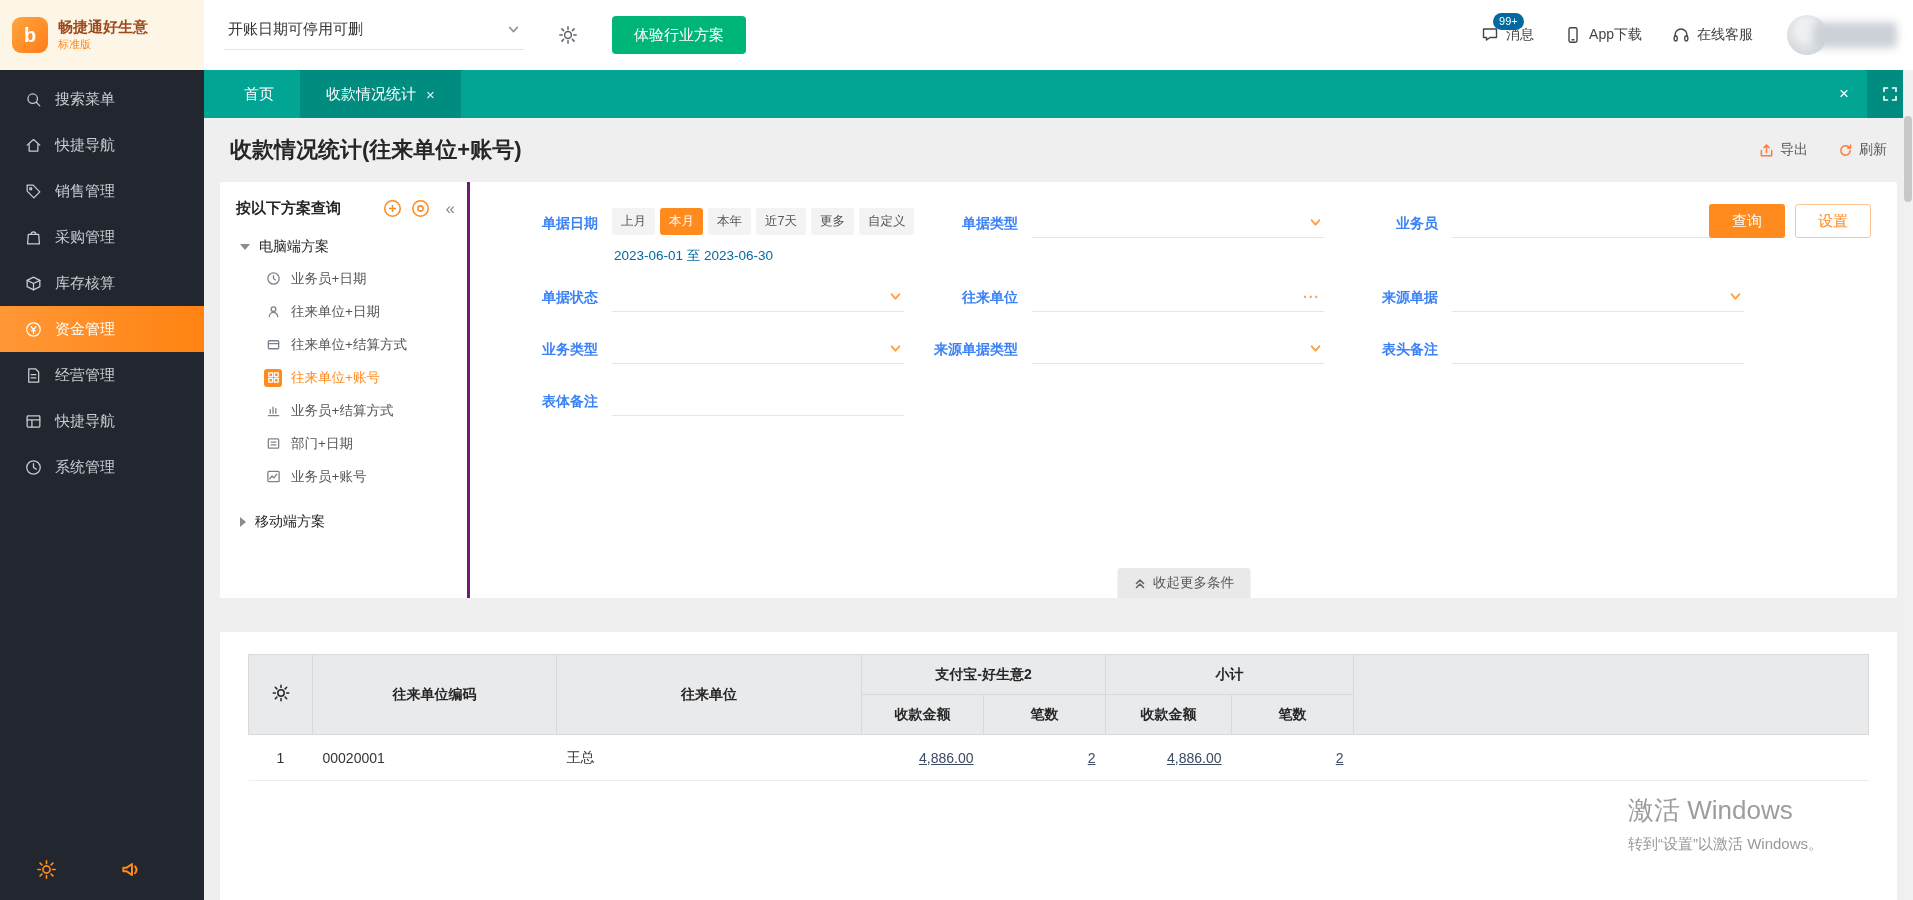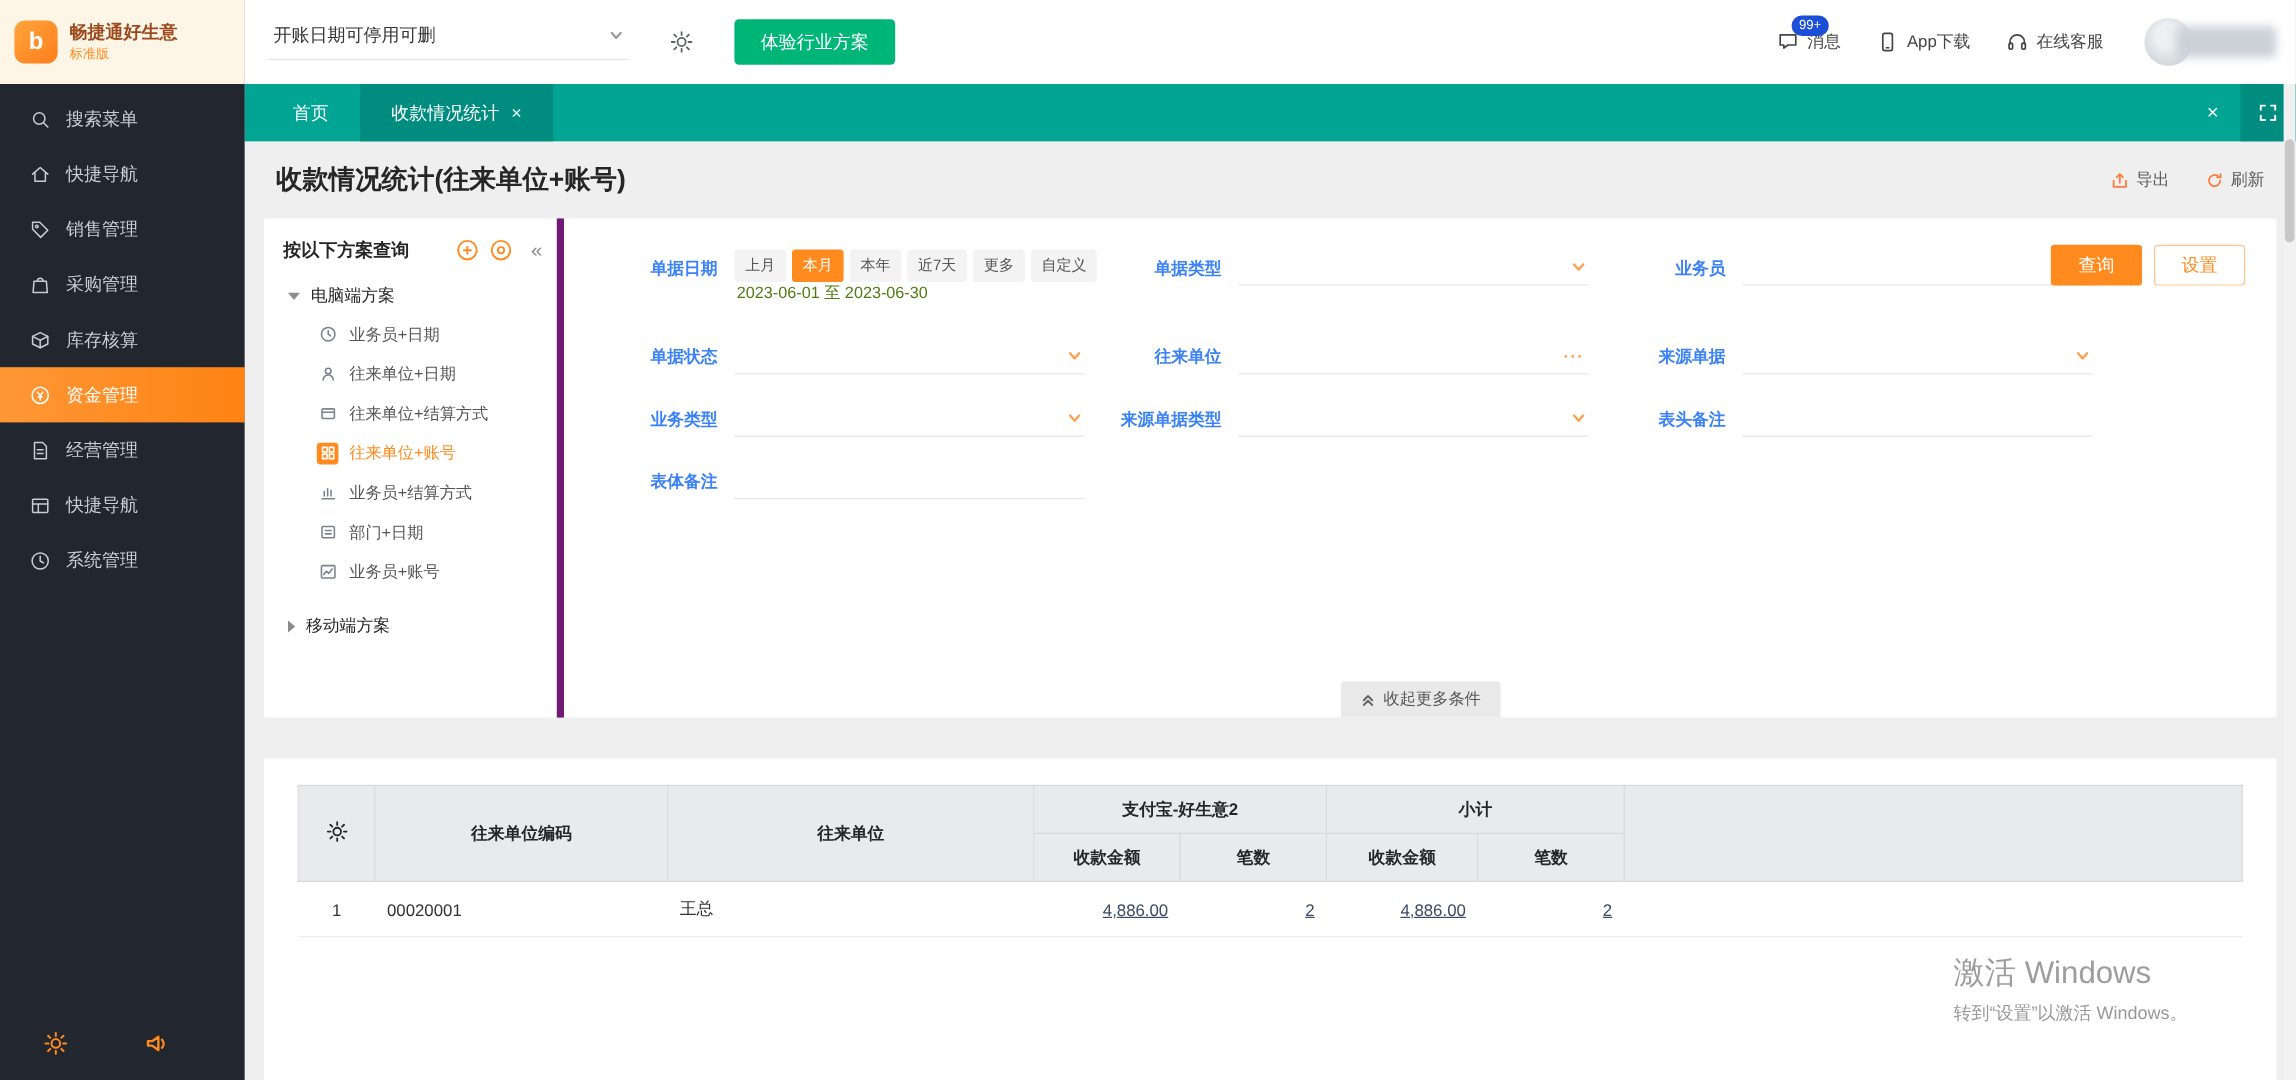--- a/index.html
+++ b/index.html
@@ -26,21 +26,21 @@
   
   .topbar{height:70px;background:#fff;display:flex;align-items:center;padding:0 16px 0 20px;flex-shrink:0}
   .account-select{display:flex;align-items:center;justify-content:space-between;width:300px;border-bottom:1px solid #e3e3e3;padding:0 4px 10px 4px;font-size:15px;color:#333;cursor:pointer}
   .account-select svg{width:13px;height:13px;stroke:#999;fill:none;stroke-width:1.6;stroke-linecap:round;stroke-linejoin:round}
   .gear-top{margin-left:34px;color:#5f6368;display:flex;cursor:pointer}
   .gear-top svg,.th-gear svg{width:20px;height:20px;stroke:currentColor;fill:none;stroke-width:1.5;stroke-linecap:round}
   .trial-btn{margin-left:34px;height:38px;padding:0 22px;background:#00b578;color:#fff;font-size:15px;border:none;border-radius:4px;cursor:pointer}
   .top-right{margin-left:auto;display:flex;align-items:center;gap:30px}
   .top-item{display:flex;align-items:center;gap:7px;font-size:14px;color:#444;position:relative;cursor:pointer}
   .top-item svg{width:18px;height:18px;stroke:#444;fill:none;stroke-width:1.4;stroke-linecap:round;stroke-linejoin:round}
-  .badge{position:absolute;top:-13px;left:12px;background:#1d4ed8;color:#fff;font-size:11px;line-height:1;padding:3px 6px;border-radius:9px}
+  .badge{position:absolute;top:-13px;left:12px;background:#0369a1;color:#fff;font-size:11px;line-height:1;padding:3px 6px;border-radius:9px}
   .avatar-wrap{display:flex;align-items:center;margin-left:4px;cursor:pointer}
   .avatar{width:40px;height:40px;border-radius:50%;background:radial-gradient(circle at 50% 38%,#eef0f2 0 30%,#d6dade 70%)}
   .name-blur{width:84px;height:26px;background:#ccd1d7;filter:blur(4px);margin-left:-14px;border-radius:4px}
 
   
   .tabbar{height:48px;background:#02a494;display:flex;align-items:stretch;color:#fff;padding-left:14px;flex-shrink:0}
   .tab{display:flex;align-items:center;padding:0 26px;font-size:15px;cursor:pointer;white-space:nowrap}
   .tab.active{background:#008d80}
   .tab .x{margin-left:10px;font-size:15px;opacity:.9}
   .tab-actions{margin-left:auto;display:flex}
@@ -51,21 +51,21 @@
   
   .content{flex:1;position:relative;overflow:hidden;background:#efefef;display:flex;flex-direction:column}
   .page-head{height:64px;display:flex;align-items:center;padding:0 26px;flex-shrink:0}
   .page-title{font-size:22px;font-weight:bold;color:#262626}
   .head-actions{margin-left:auto;display:flex;gap:30px}
   .head-link{display:flex;align-items:center;gap:6px;font-size:14px;color:#595959;cursor:pointer}
   .head-link svg{width:15px;height:15px;stroke:#ff7a3c;fill:none;stroke-width:1.6;stroke-linecap:round;stroke-linejoin:round}
 
   
   .filter-panel{margin:0 16px;background:#fff;height:416px;display:flex;border-radius:2px;flex-shrink:0}
-  .scheme{width:250px;border-right:6px solid #701a75;padding:16px 12px 0 16px;flex-shrink:0}
+  .scheme{width:250px;border-right:3px solid #701a75;padding:16px 12px 0 16px;flex-shrink:0}
   .scheme-head{display:flex;align-items:center}
   .scheme-title{font-size:15px;font-weight:bold;color:#262626}
   .scheme-icons{margin-left:auto;display:flex;gap:8px;align-items:center}
   .circle-icon{width:20px;height:20px;color:#ff8a1e;display:flex;align-items:center;justify-content:center;cursor:pointer}
   .circle-icon svg{width:19px;height:19px;stroke:currentColor;fill:none;stroke-width:1.3}
   .collapse-left{color:#8c8c8c;font-size:17px;margin-left:7px;cursor:pointer;line-height:1}
   .tree-group{display:flex;align-items:center;gap:9px;margin:20px 0 6px 4px;font-size:14px;color:#262626;cursor:pointer}
   .caret-down{width:0;height:0;border-left:5px solid transparent;border-right:5px solid transparent;border-top:6px solid #8c8c8c}
   .caret-right{width:0;height:0;border-top:5px solid transparent;border-bottom:5px solid transparent;border-left:6px solid #8c8c8c}
   .tree-item{height:33px;display:flex;align-items:center;gap:9px;padding-left:28px;font-size:13.5px;color:#555;cursor:pointer}
@@ -84,21 +84,21 @@
   .field.tall{height:52px}
   .flabel{width:108px;text-align:right;padding-right:14px;font-size:14px;font-weight:700;color:#3b82f6;line-height:30px;flex-shrink:0}
   .fcontrol{flex:1;height:30px;border-bottom:1px solid #e6e6e6;display:flex;align-items:center;cursor:text}
   .findicator{margin-left:auto;color:#ffa04d;display:flex;align-items:center;padding-right:2px;cursor:pointer}
   .findicator svg{width:13px;height:13px;stroke:currentColor;fill:none;stroke-width:1.8;stroke-linecap:round;stroke-linejoin:round}
   .ellipsis-ind{margin-left:auto;color:#ffa04d;font-weight:bold;font-size:14px;letter-spacing:1px;padding-right:4px;cursor:pointer}
   .date-control{flex:1}
   .date-btns{display:flex;gap:5px}
   .dbtn{font-size:12.5px;color:#555;background:#f3f3f3;border:none;border-radius:3px;padding:5px 9px;cursor:pointer;white-space:nowrap}
   .dbtn.active{background:#ff8a1e;color:#fff}
-  .date-range{font-size:13.5px;color:#4d7c0f;margin-top:0;padding-left:2px}
+  .date-range{font-size:13.5px;color:#0369a1;margin-top:12px;padding-left:2px}
   .collapse-bar{position:absolute;bottom:0;left:50%;transform:translateX(-50%);background:#e9e9e9;color:#595959;font-size:13.5px;height:30px;display:flex;align-items:center;gap:7px;padding:0 16px;border-radius:3px 3px 0 0;cursor:pointer}
   .collapse-bar svg{width:13px;height:13px;stroke:#666;fill:none;stroke-width:1.6;stroke-linecap:round;stroke-linejoin:round}
 
   
   .table-panel{margin:34px 16px 0;background:#fff;flex:1;padding:22px 28px 0 28px;min-height:0}
   table.data{border-collapse:collapse;width:100%;table-layout:fixed}
   table.data th{background:#e9eaec;border:1px solid #d9d9d9;font-size:14px;color:#262626;font-weight:bold;height:40px;text-align:center}
   .th-gear{color:#595959}
   table.data td{height:46px;border-bottom:1px solid #ededed;font-size:14px;color:#333;padding:0 10px}
   td.center{text-align:center;color:#595959}

